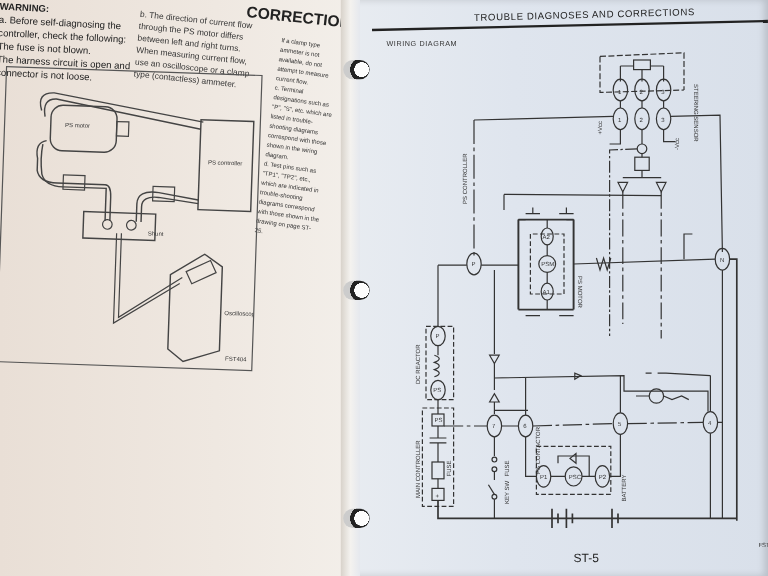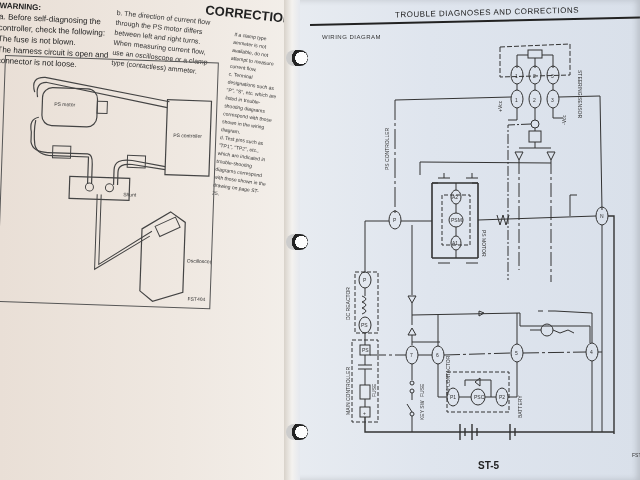--- a/index.html
+++ b/index.html
@@ -10,21 +10,21 @@
   .ring{position:absolute;width:22px;height:16px;border-radius:8px;background:radial-gradient(circle at 70% 50%,#fdfdfd 0 35%,#222 36% 55%,#ccc 56%);left:286px;}
   .warn{position:absolute;left:0;top:0;width:120px;font-size:8px;line-height:11px;color:#222;transform:rotate(3deg);transform-origin:0 0;}
   .warn .head{font-weight:bold;}
   .colb{position:absolute;left:118px;top:0;width:100px;font-size:7px;line-height:10px;color:#333;transform:rotate(6deg);transform-origin:0 0;}
   .colb .title{position:absolute;left:88px;top:-4px;font-weight:bold;font-size:13px;white-space:nowrap;color:#222;}
   .colc{position:absolute;left:235px;top:30px;width:52px;font-size:5px;line-height:8px;color:#333;transform:rotate(8deg);transform-origin:0 0;}
   .fig-box{position:absolute;left:5px;top:55px;width:212px;height:245px;border:1.5px solid #555;transform:rotate(2deg);transform-origin:0 0;}
   .hdr{position:absolute;left:395px;top:8px;font-size:8px;letter-spacing:0.5px;color:#222;white-space:nowrap;transform:rotate(-1.5deg);}
   .hdr-line{position:absolute;left:310px;top:24px;width:330px;height:2px;background:#222;transform:rotate(-1.3deg);transform-origin:0 0;}
   .sub{position:absolute;left:322px;top:34px;font-size:6px;letter-spacing:0.5px;color:#333;}
-  .pageno{position:absolute;left:478px;top:460px;font-size:10px;font-weight:bold;color:#222;text-align:right;}
+  .pageno{position:absolute;left:478px;top:460px;font-size:10px;font-weight:normal;color:#222;text-align:right;}
   .fst{position:absolute;left:632px;top:452px;font-size:5px;color:#333;}
   svg{position:absolute;left:0;top:0;}
   .lbl{font-family:"Liberation Sans",sans-serif;font-size:5px;fill:#333;}
 </style>
 </head>
 <body>
 
 <div class="left-page">
   <div class="warn">
     <div class="head">WARNING:</div>

